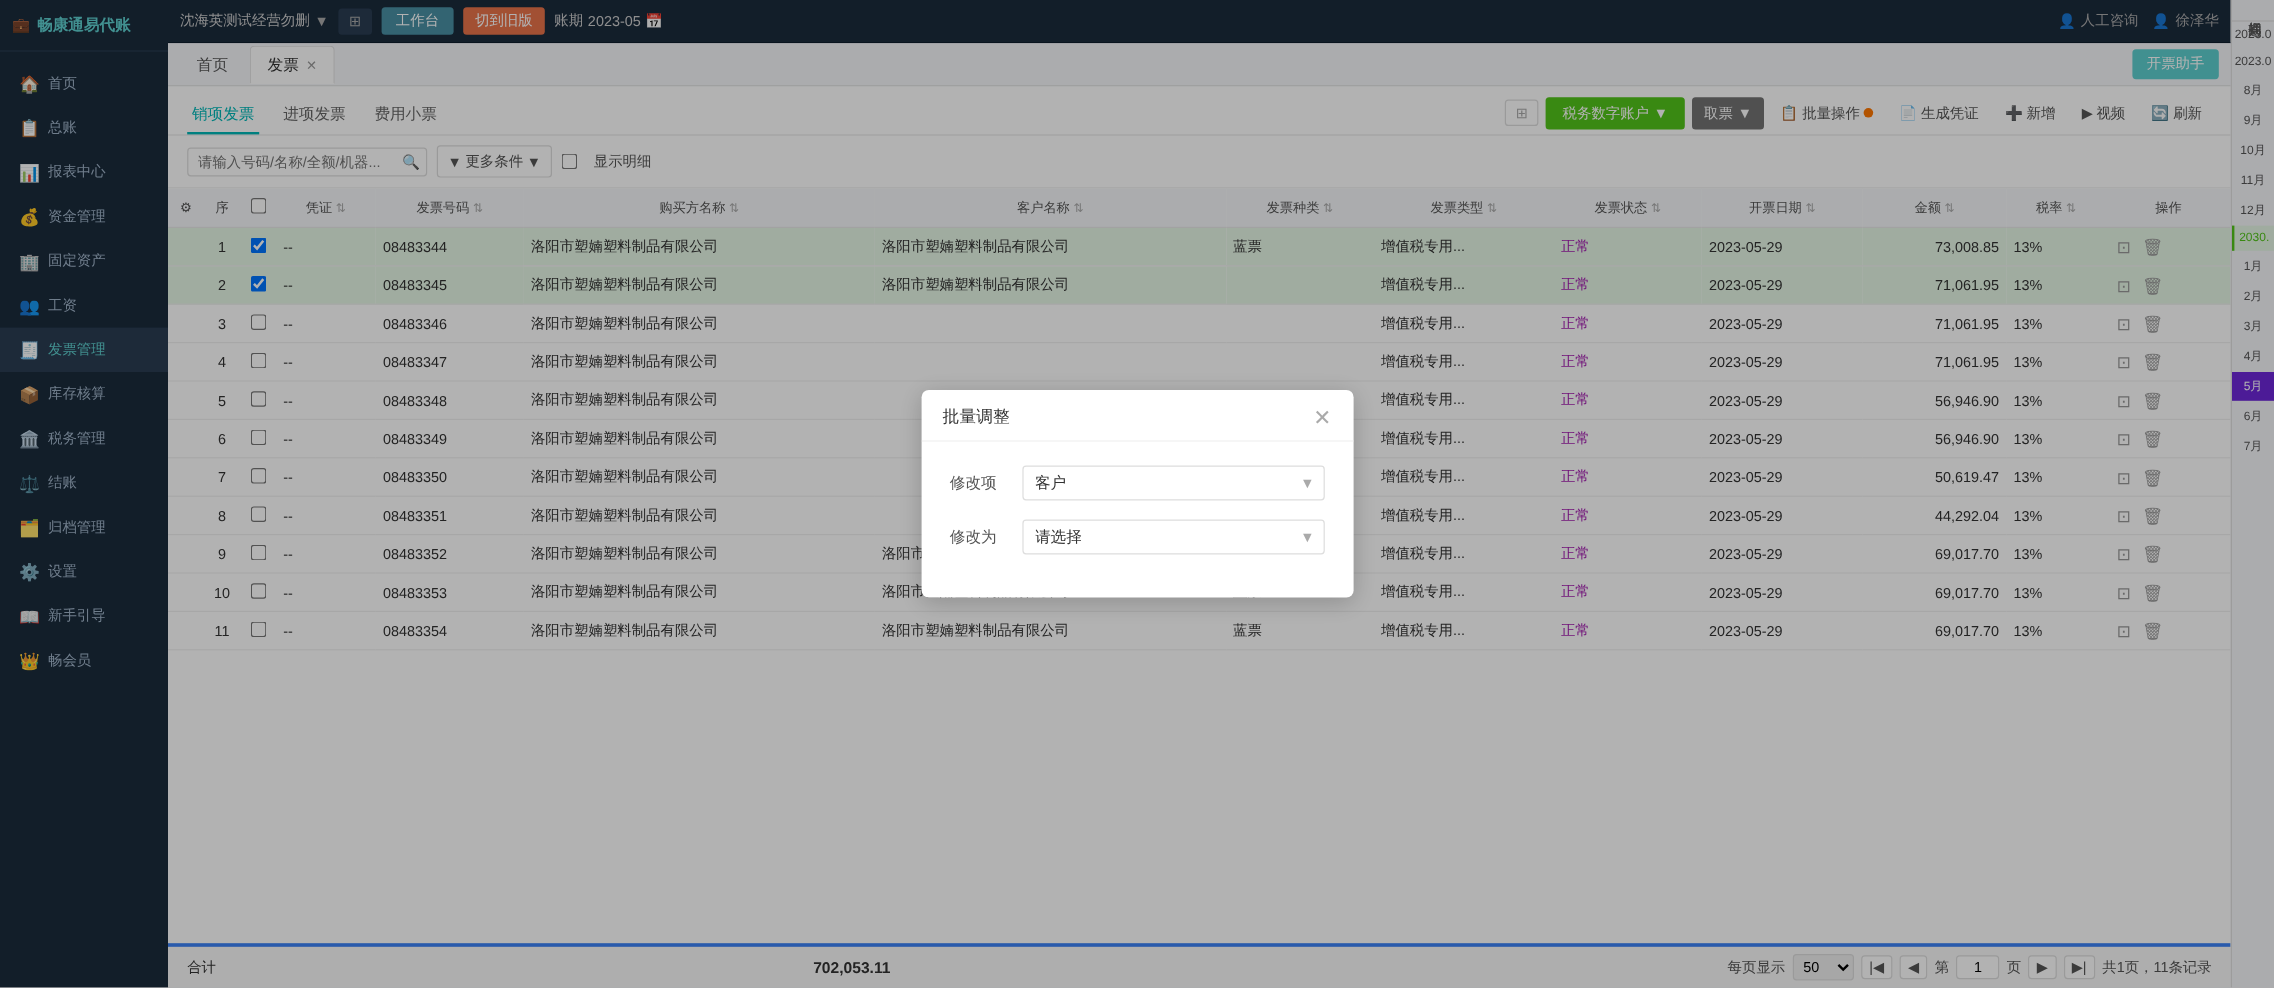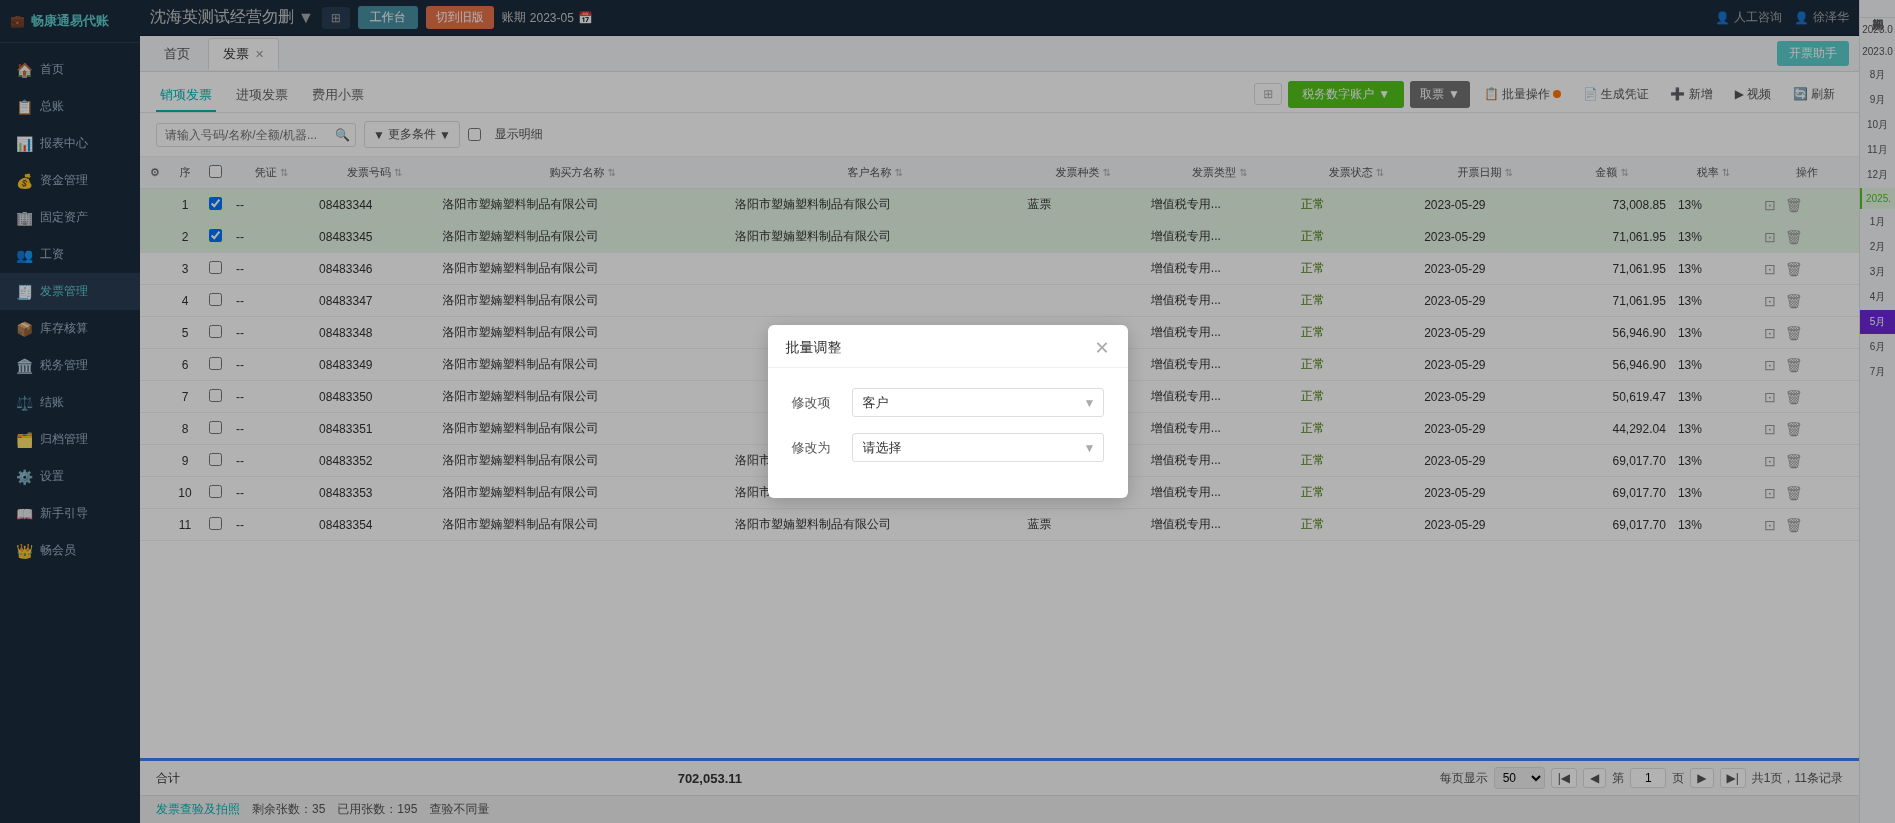--- a/index.html
+++ b/index.html
@@ -16,21 +16,21 @@
     .sidebar-item { display: flex; align-items: center; gap: 8px; padding: 10px 16px; color: #a0b4c8; cursor: pointer; transition: background 0.2s; }
     .sidebar-item.active { background: #2a3d52; color: #5ecfcf; }
     .sidebar-item-icon { font-size: 14px; width: 16px; text-align: center; }
     .sidebar-item-label { font-size: 12px; }
 
     
     .main-content { flex: 1; display: flex; flex-direction: column; overflow: hidden; }
 
     
     .topbar { height: 36px; background: #1a2b3c; display: flex; align-items: center; padding: 0 10px; gap: 8px; border-bottom: 1px solid #0e1e2c; }
-    .topbar-company { color: #ccc; font-size: 16px; display: flex; align-items: center; gap: 4px; }
+    .topbar-company { color: #ccc; font-size: 12px; display: flex; align-items: center; gap: 4px; }
     .topbar-icon-btn { width: 28px; height: 22px; background: #2a3d52; border-radius: 3px; display: flex; align-items: center; justify-content: center; color: #aaa; cursor: pointer; font-size: 12px; }
     .topbar-workspace { background: #4a90a4; color: #fff; padding: 3px 12px; border-radius: 3px; font-size: 12px; }
     .topbar-switch { background: #e8734a; color: #fff; padding: 3px 10px; border-radius: 3px; font-size: 12px; cursor: pointer; }
     .topbar-period { color: #ccc; font-size: 12px; display: flex; align-items: center; gap: 4px; }
     .topbar-right { margin-left: auto; display: flex; align-items: center; gap: 12px; }
     .topbar-right-item { color: #aaa; font-size: 12px; display: flex; align-items: center; gap: 4px; cursor: pointer; }
 
     
     .tabbar { background: #f5f6fa; border-bottom: 1px solid #e0e0e0; display: flex; align-items: center; padding: 0 10px; height: 36px; gap: 4px; }
     .tab-item { padding: 6px 14px; font-size: 13px; cursor: pointer; border-radius: 4px 4px 0 0; color: #555; display: flex; align-items: center; gap: 6px; }
@@ -64,21 +64,21 @@
     .badge-orange { background: #ff7800; color: #fff; border-radius: 50%; width: 8px; height: 8px; display: inline-block; font-size: 8px; }
 
     
     .table-wrap { flex: 1; overflow: auto; }
     table { width: 100%; border-collapse: collapse; font-size: 12px; }
     thead tr { background: #f5f7fa; }
     th { padding: 8px 6px; text-align: center; color: #555; font-weight: normal; border-bottom: 1px solid #e8e8e8; white-space: nowrap; font-size: 11px; }
     td { padding: 7px 6px; border-bottom: 1px solid #f0f0f0; color: #333; white-space: nowrap; font-size: 12px; }
     tr.selected { background: #e6f7e6; }
     .sort-icon { color: #aaa; font-size: 10px; }
-    .status-normal { color: #4d7c0f; }
+    .status-normal { color: #a21caf; }
     .action-btn { color: #999; cursor: pointer; margin: 0 3px; font-size: 14px; }
     .footer-bar { display: flex; align-items: center; padding: 6px 16px; border-top: 3px solid #3b82f6; background: #fafafa; }
     .footer-total { color: #333; font-size: 12px; }
     .footer-amount { color: #333; font-size: 13px; font-weight: bold; margin-left: auto; margin-right: 200px; }
     .pagination { margin-left: auto; display: flex; align-items: center; gap: 6px; font-size: 12px; color: #555; }
     .page-select { border: 1px solid #ddd; padding: 2px 4px; border-radius: 3px; font-size: 12px; }
     .page-btn { padding: 2px 6px; border: 1px solid #ddd; border-radius: 3px; cursor: pointer; background: #fff; font-size: 12px; color: #555; }
     .page-input { width: 36px; border: 1px solid #ddd; text-align: center; padding: 2px 4px; border-radius: 3px; font-size: 12px; }
     .bottom-bar { background: #f0f0f0; padding: 5px 16px; display: flex; align-items: center; gap: 12px; font-size: 12px; color: #555; border-top: 1px solid #e0e0e0; }
     .bottom-bar-link { color: #00b7b7; text-decoration: none; cursor: pointer; }
@@ -523,40 +523,34 @@
           <button class="page-btn">◀</button>
           <span>第</span>
           <input class="page-input" type="text" value="1" style="">
           <span>页</span>
           <button class="page-btn">▶</button>
           <button class="page-btn">▶|</button>
           <span>共1页，11条记录</span>
         </div>
       </div>
 
-      <div class="bottom-bar">
-        <span class="bottom-bar-link">发票查验及拍照</span>
-        <span>剩余张数：35</span>
-        <span>已用张数：195</span>
-        <span>查验不同量</span>
-      </div>
     </div>
   </div>
 
   <div class="right-calendar">
     <div style="writing-mode:vertical-rl;font-size:11px;color:#555;padding:6px 2px;cursor:pointer;text-align:center;">期间选择</div>
     <div style="height:1px;background:#e0e0e0;width:100%;"></div>
     <div class="cal-item">2023.0</div>
     <div class="cal-item">2023.0</div>
     <div class="cal-item">8月</div>
     <div class="cal-item">9月</div>
     <div class="cal-item">10月</div>
     <div class="cal-item">11月</div>
     <div class="cal-item">12月</div>
-    <div class="cal-item highlight" style="background:#e6f7e6;color:#52c41a;border-left:2px solid #52c41a;">2025.</div>
+    <div class="cal-item highlight" style="background:#e6f7e6;color:#52c41a;border-left:2px solid #52c41a;">2030.</div>
     <div class="cal-item">1月</div>
     <div class="cal-item">2月</div>
     <div class="cal-item">3月</div>
     <div class="cal-item">4月</div>
     <div class="cal-item current" style="background:#6d28d9;color:#fff;">5月</div>
     <div class="cal-item">6月</div>
     <div class="cal-item">7月</div>
   </div>
 </div>
 

